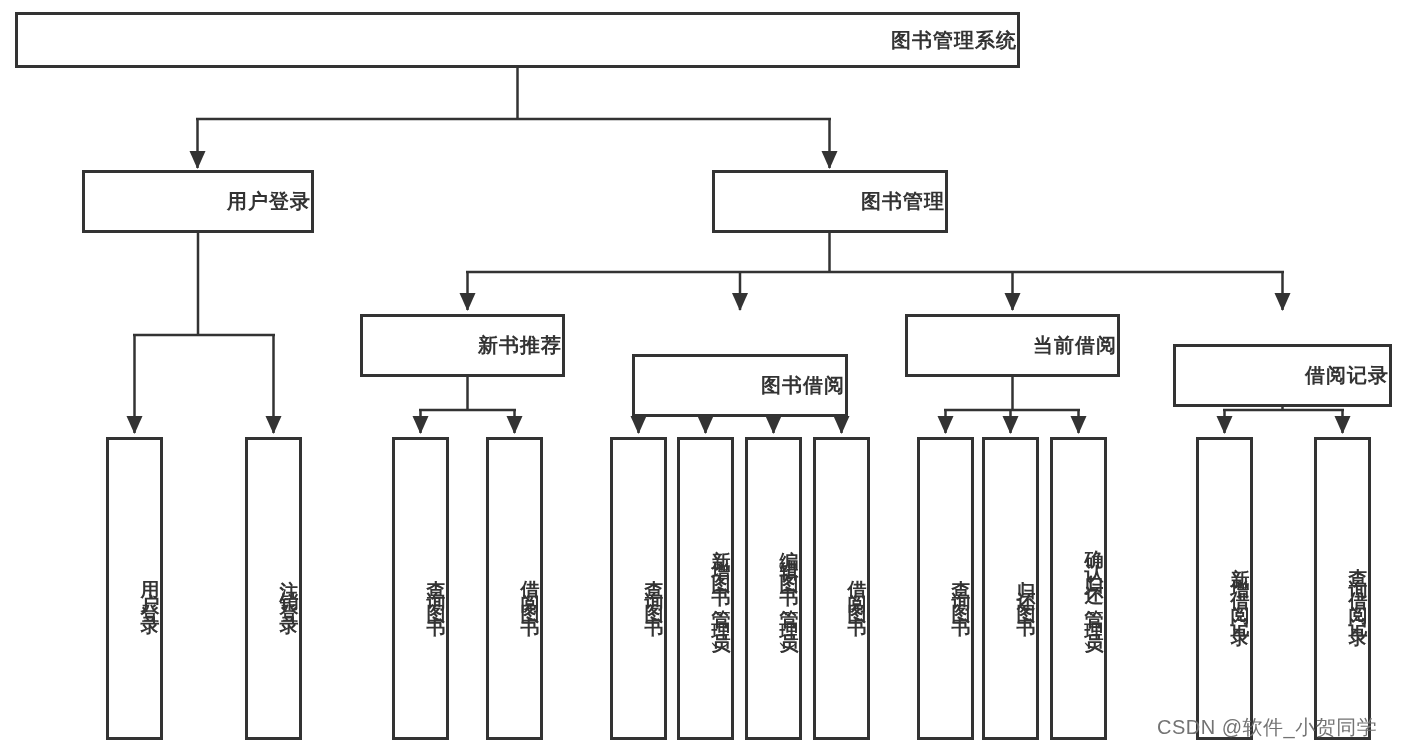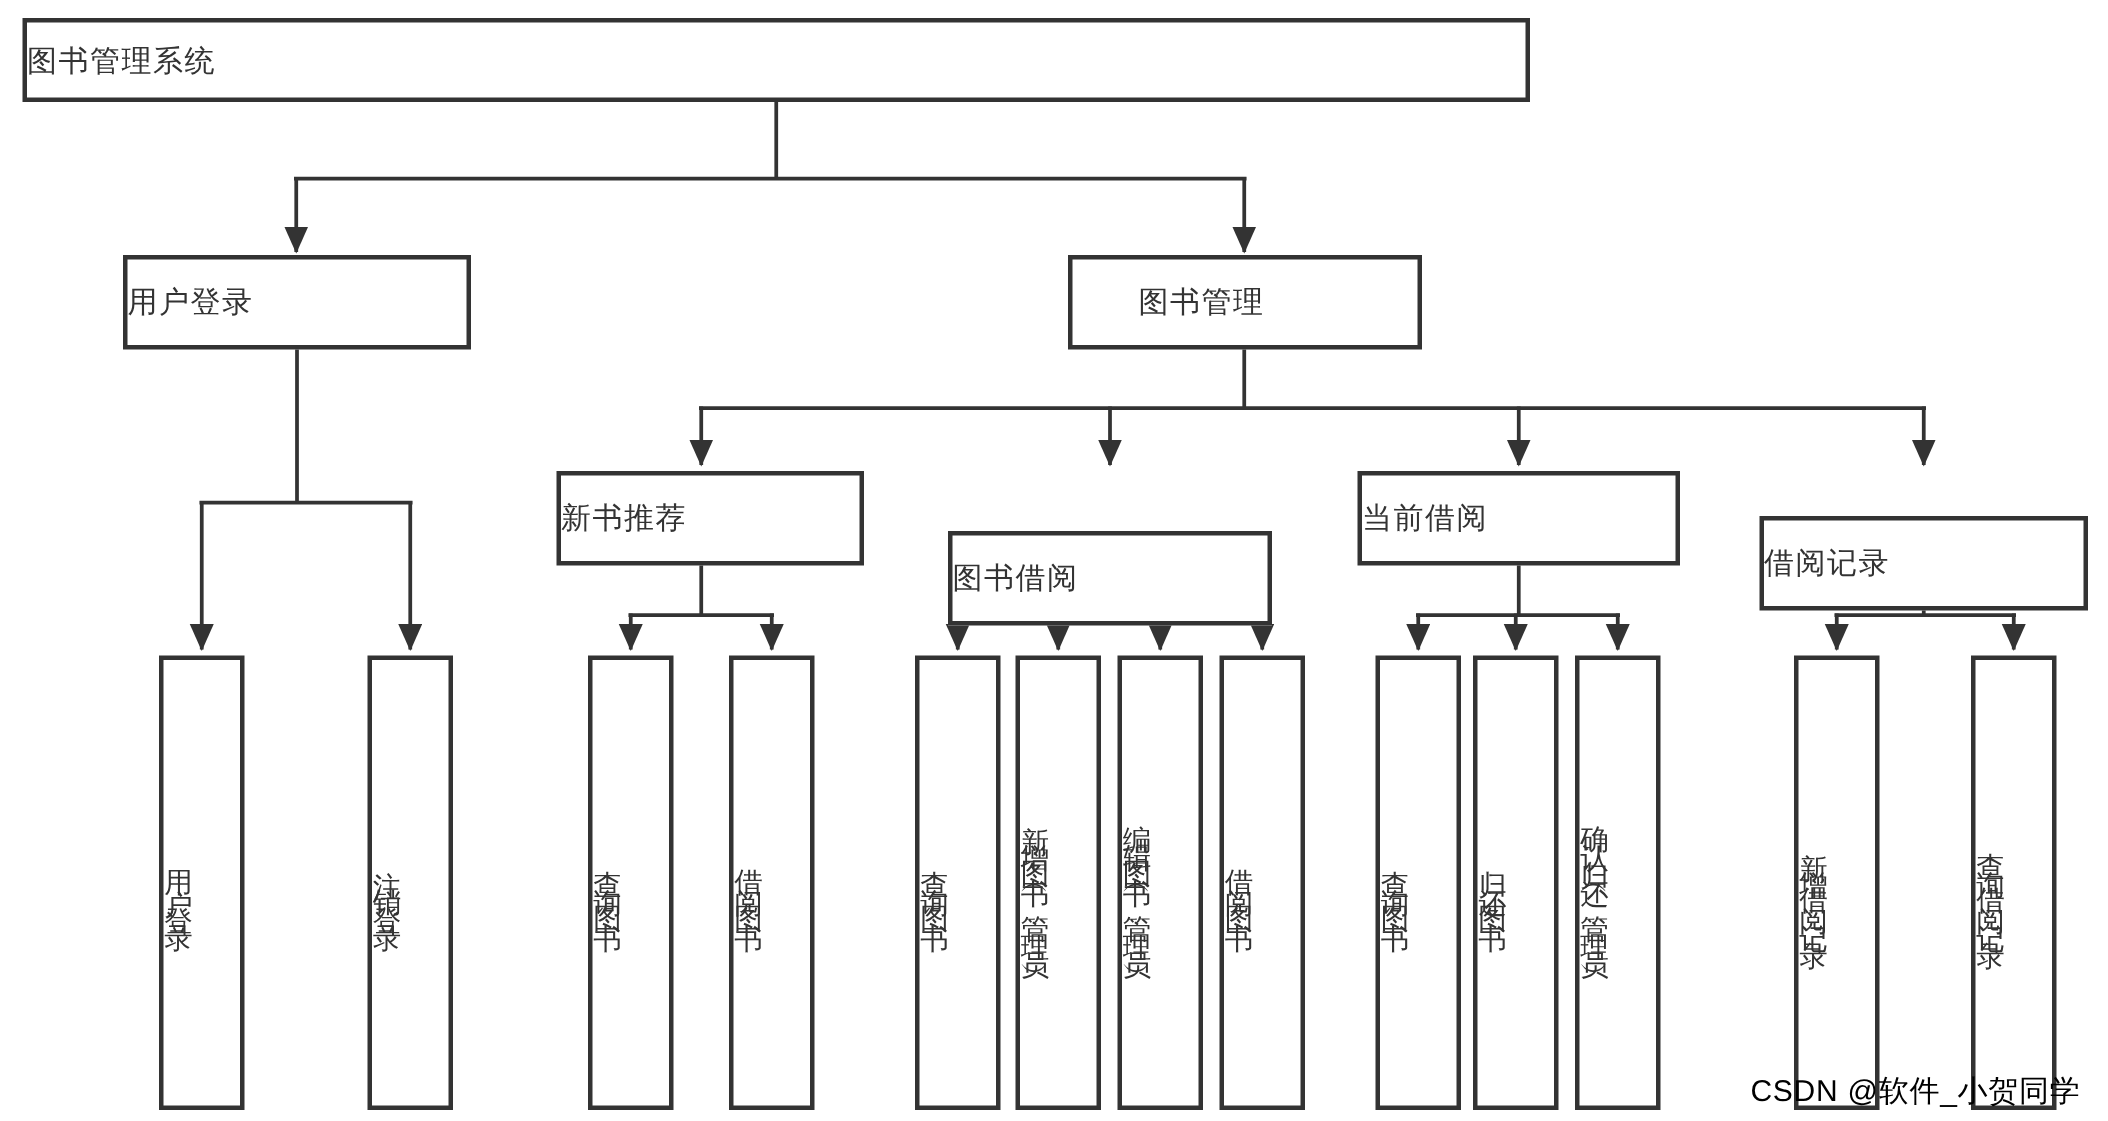--- a/index.html
+++ b/index.html
@@ -13,41 +13,42 @@
   }
   #wires { position: absolute; left: 0; top: 0; width: 1405px; height: 747px; }
   .node {
     position: absolute;
     box-sizing: border-box;
     background: #ffffff;
     border: 3px solid #333333;
     color: #333333;
     display: flex;
     align-items: center;
-    justify-content: flex-start;
+    justify-content: flex-end;
     text-align: center;
+    font-weight: bold;
   }
   .hbox { font-size: 20px; letter-spacing: 1px; }
   .vbox { font-size: 19px; }
   .vbox .vtext {
     writing-mode: vertical-rl;
     text-orientation: mixed;
     letter-spacing: 12px;
     line-height: 1;
     white-space: nowrap;
   }
   .watermark {
     position: absolute;
     left: 1157px;
     top: 714px;
     width: 240px;
     font-size: 20px;
-    color: #000000;
+    color: #737373;
     letter-spacing: 0.5px;
-    text-align: center;
+    text-align: left;
     white-space: nowrap;
   }
 </style>
 </head>
 <body>
 
 <div id="stage">
 
   <svg id="wires" viewBox="0 0 1405 747" xmlns="http://www.w3.org/2000/svg">
     <defs>
@@ -104,21 +105,21 @@
     <span>图书管理系统</span>
   </div>
 
   <div class="node hbox" style="left:82px; top:170px; width:232px; height:63px;">
     <span>用户登录</span>
   </div>
   <div class="node hbox" style="left:712px; top:170px; width:236px; height:63px;padding-left:44px;">
     <span>图书管理</span>
   </div>
 
-  <div class="node hbox" style="left:371px; top:314px; width:205px; height:63px;">
+  <div class="node hbox" style="left:360px; top:314px; width:205px; height:63px;">
     <span>新书推荐</span>
   </div>
   <div class="node hbox" style="left:632px; top:314px; width:216px; height:63px;margin-top:40px;">
     <span>图书借阅</span>
   </div>
   <div class="node hbox" style="left:905px; top:314px; width:215px; height:63px;">
     <span>当前借阅</span>
   </div>
   <div class="node hbox" style="left:1173px; top:314px; width:219px; height:63px;margin-top:30px;">
     <span>借阅记录</span>

